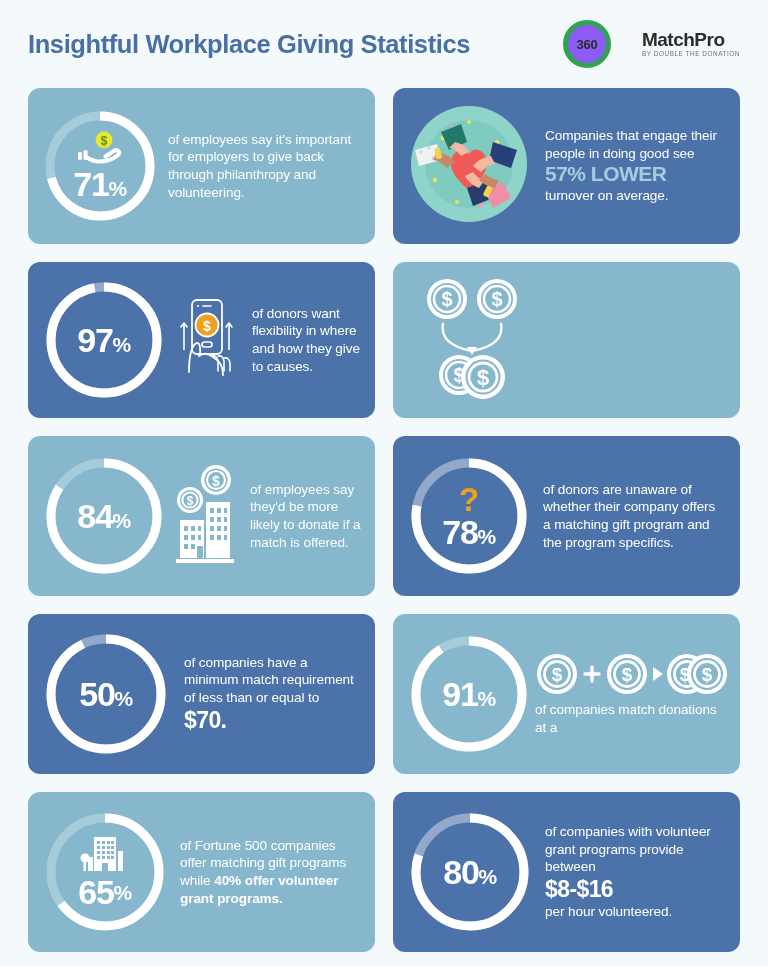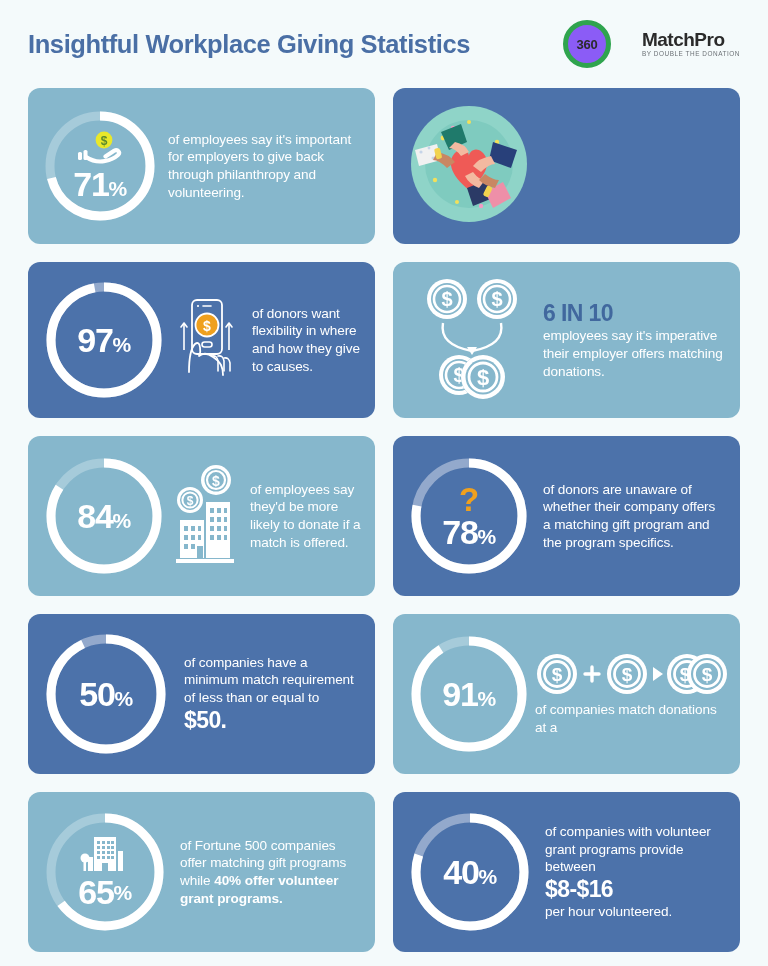--- a/index.html
+++ b/index.html
@@ -200,20 +200,25 @@
             <path d="M86 40 L110 48 L104 66 L82 58 Z" fill="#28407A"></path>
             <path d="M84 54 q-12 2 -18 10 l8 6 q8 -8 14 -8 z" fill="#F3B9A0"></path>
             <path d="M86 96 L66 104 L60 86 L80 78 Z" fill="#2B3A66"></path>
             <path d="M72 86 q-10 -4 -14 -12 l8 -4 q6 8 12 8 z" fill="#F3B9A0"></path>
             <path d="M104 96 L86 106 L78 90 L96 80 Z" fill="#EE8FA8"></path>
             <path d="M88 86 q-10 -2 -16 -8 l6 -6 q8 6 14 6 z" fill="#C98763"></path>
             <rect x="78" y="84" width="6" height="11" rx="2" fill="#F2D34E" transform="rotate(26 81 89)"></rect>
           </g>
         </svg>
       </div>
+      <div class="txt pad" style="padding-left:14px;">
+        <span>Companies that engage their people in doing good see</span>
+        <span class="big accent-lt">57% LOWER</span>
+        <span>turnover on average.</span>
+      </div>
     </div>
 
     <div class="card dark r2">
       <div class="donut" style="width:124px;height:124px;">
         <svg width="124" height="124" viewBox="0 0 124 124">
           <circle cx="62" cy="62" r="53" fill="none" stroke="#93A9CC" stroke-width="9"></circle>
           <circle cx="62" cy="62" r="53" fill="none" stroke="#FFFFFF" stroke-width="9" stroke-dasharray="323.1 333.0" transform="rotate(-90 62 62)"></circle>
         </svg>
         <div class="label">
           <span class="pct">
@@ -266,24 +271,20 @@
           <circle cx="38" cy="98" r="20" fill="#fff"></circle>
           <circle cx="38" cy="98" r="16" fill="#86B7CC"></circle>
           <circle cx="38" cy="98" r="13" fill="none" stroke="#fff" stroke-width="2.6"></circle>
           <text x="38" y="105" font-size="20" font-weight="bold" fill="#fff" text-anchor="middle" font-family="Liberation Sans, sans-serif">$</text>
           <circle cx="62" cy="100" r="22" fill="#86B7CC"></circle>
           <circle cx="62" cy="100" r="22" fill="#fff"></circle>
           <circle cx="62" cy="100" r="17.5" fill="#86B7CC"></circle>
           <circle cx="62" cy="100" r="14" fill="none" stroke="#fff" stroke-width="2.8"></circle>
           <text x="62" y="108" font-size="22" font-weight="bold" fill="#fff" text-anchor="middle" font-family="Liberation Sans, sans-serif">$</text>
         </svg>
-      </div>
-      <div class="txt" style="padding-left:6px;">
-        <span class="hero accent-dk">6 IN 10</span>
-        <span>employees say it's imperative their employer offers matching donations.</span>
       </div>
     </div>
 
     <div class="card light r3">
       <div class="donut" style="width:124px;height:124px;">
         <svg width="124" height="124" viewBox="0 0 124 124">
           <circle cx="62" cy="62" r="53" fill="none" stroke="#A6CBDA" stroke-width="9"></circle>
           <circle cx="62" cy="62" r="53" fill="none" stroke="#FFFFFF" stroke-width="9" stroke-dasharray="279.7 333.0" transform="rotate(-90 62 62)"></circle>
         </svg>
         <div class="label">
@@ -359,21 +360,21 @@
         </svg>
         <div class="label">
           <span class="pct">
             <span class="num">50</span>
               <span class="sym">%</span>
           </span>
         </div>
       </div>
       <div class="txt pad" style="padding-left:14px;">
         <span>of companies have a minimum match requirement of less than or equal to</span>
-        <span class="hero">$50.</span>
+        <span class="hero">$70.</span>
       </div>
     </div>
 
     <div class="card light r4">
       <div class="donut" style="width:124px;height:124px;">
         <svg width="124" height="124" viewBox="0 0 124 124">
           <circle cx="62" cy="62" r="53" fill="none" stroke="#A6CBDA" stroke-width="9"></circle>
           <circle cx="62" cy="62" r="53" fill="none" stroke="#FFFFFF" stroke-width="9" stroke-dasharray="303.0 333.0" transform="rotate(-90 62 62)"></circle>
         </svg>
         <div class="label">
@@ -466,21 +467,21 @@
     </div>
 
     <div class="card dark r5">
       <div class="donut" style="width:126px;height:126px;">
         <svg width="126" height="126" viewBox="0 0 126 126">
           <circle cx="63" cy="63" r="54" fill="none" stroke="#93A9CC" stroke-width="9"></circle>
           <circle cx="63" cy="63" r="54" fill="none" stroke="#FFFFFF" stroke-width="9" stroke-dasharray="271.4 339.3" transform="rotate(-90 63 63)"></circle>
         </svg>
         <div class="label">
           <span class="pct">
-            <span class="num">40</span>
+            <span class="num">80</span>
               <span class="sym">%</span>
           </span>
         </div>
       </div>
       <div class="txt pad" style="padding-left:12px;">
         <span>of companies with volunteer grant programs provide between</span>
         <span class="hero">$8-$16</span>
         <span>per hour volunteered.</span>
       </div>
     </div>

